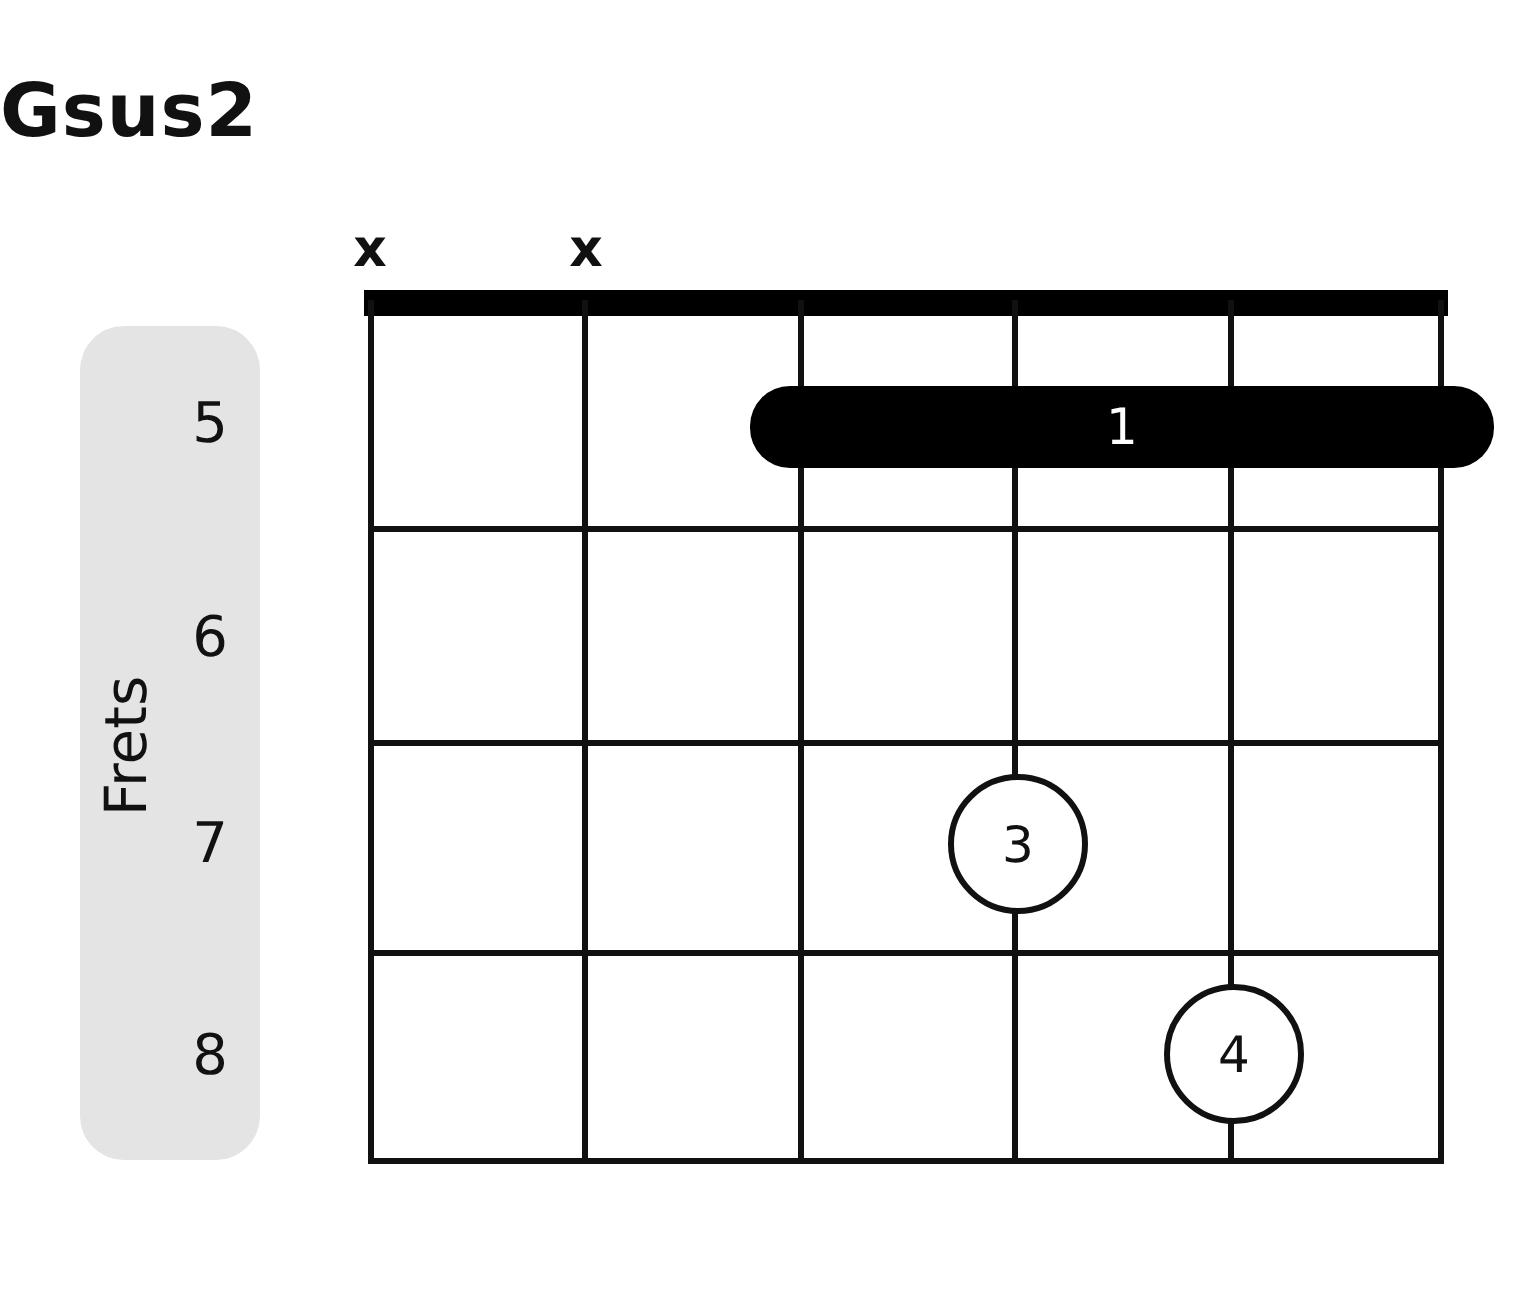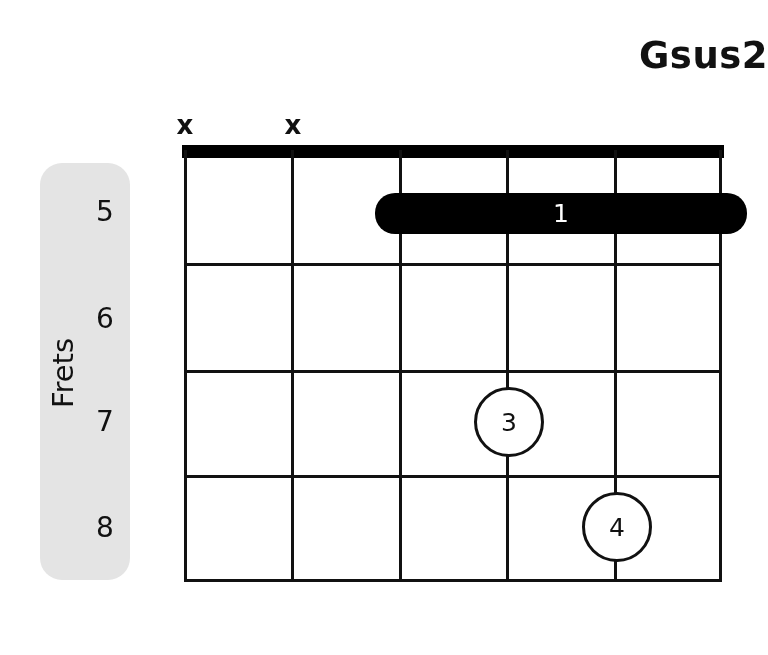--- a/index.html
+++ b/index.html
@@ -23,21 +23,21 @@
     height: 655px;
     background: #ffffff;
   }
 
   
   #chord-title {
     position: absolute;
     left: 0;
     top: 32px;
     width: 768px;
-    text-align: right;
+    text-align: left;
     font-size: 37px;
     font-weight: bold;
     letter-spacing: 0.5px;
     line-height: 48px;
     color: #111111;
   }
 
   
   #frets-sidebar {
     position: absolute;

